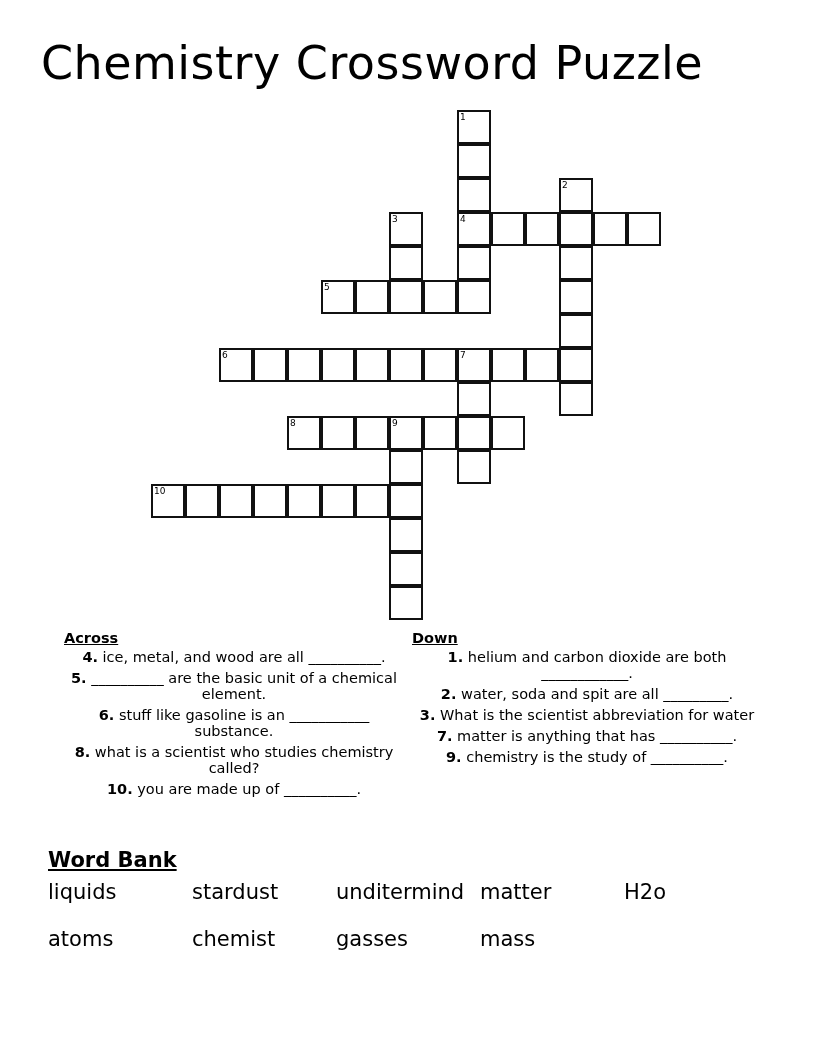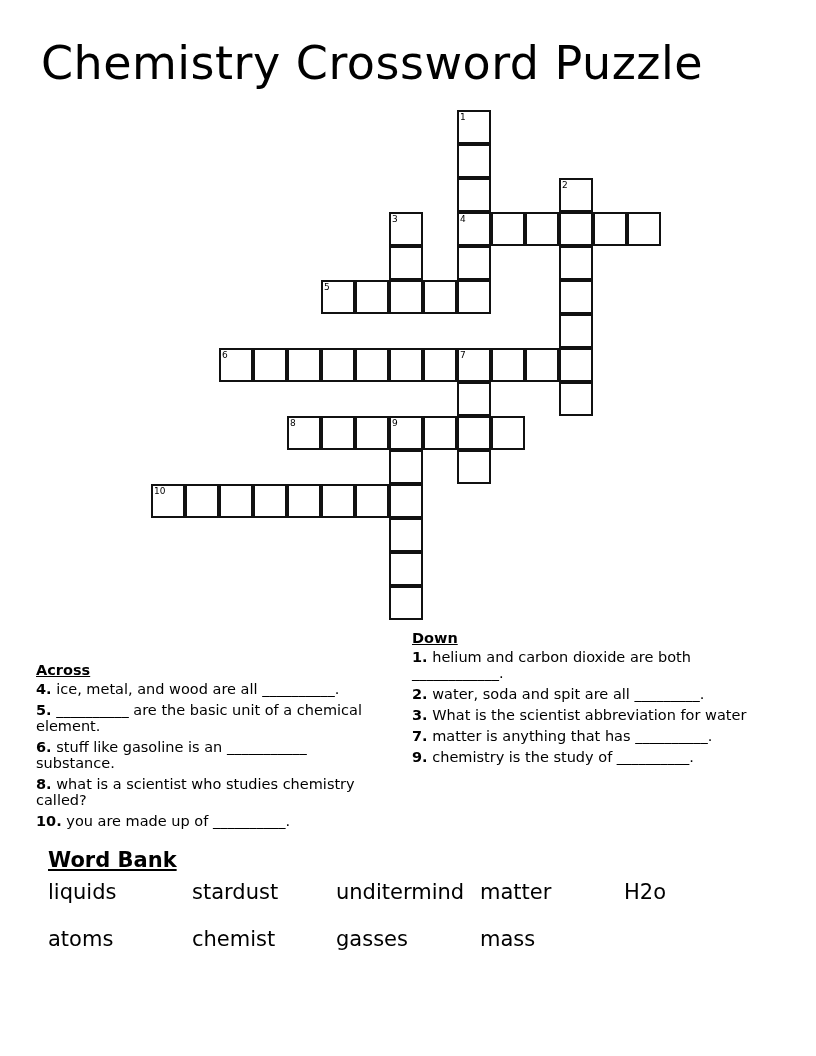--- a/index.html
+++ b/index.html
@@ -2,24 +2,24 @@
 <html><head>
 <meta charset="utf-8">
 <style>
   html, body { margin: 0; padding: 0; background: #ffffff; }
   body { width: 816px; height: 1056px; position: relative; overflow: hidden; font-family: "DejaVu Sans", sans-serif; color: #000; }
   .title { position: absolute; left: 0; top: 36px; width: 744px; text-align: center; font-size: 46px; letter-spacing: 0.5px; }
   #grid { position: absolute; left: 151px; top: 110px; }
   .cell { position: absolute; width: 34px; height: 34px; box-sizing: border-box; border: 2px solid #111; background: #fff; }
   .num { position: absolute; left: 1px; top: 0px; font-size: 9px; line-height: 10px; }
   .clues { position: absolute; top: 630px; font-size: 14.5px; line-height: 16px; }
-  .clues.across { left: 36px; width: 340px; margin-top: 32px; }
+  .clues.across { left: 64px; width: 340px; }
   .clues.down { left: 412px; width: 350px; }
   .clue-head { font-weight: bold; text-decoration: underline; margin-bottom: 3px; }
-  .clue { margin-bottom: 5px; }
+  .clue { margin-bottom: 5px; text-align: center; }
   .clue b { font-weight: bold; }
   .wb-head { position: absolute; left: 48px; top: 848px; font-size: 21px; font-weight: bold; text-decoration: underline; }
   .wb { position: absolute; left: 48px; top: 880px; width: 720px; display: grid; grid-template-columns: 144px 144px 144px 144px 144px; row-gap: 23px; font-size: 21px; }
 </style>
 </head>
 <body>
 
 <div class="title">Chemistry Crossword Puzzle</div>
 
 <div id="grid">

